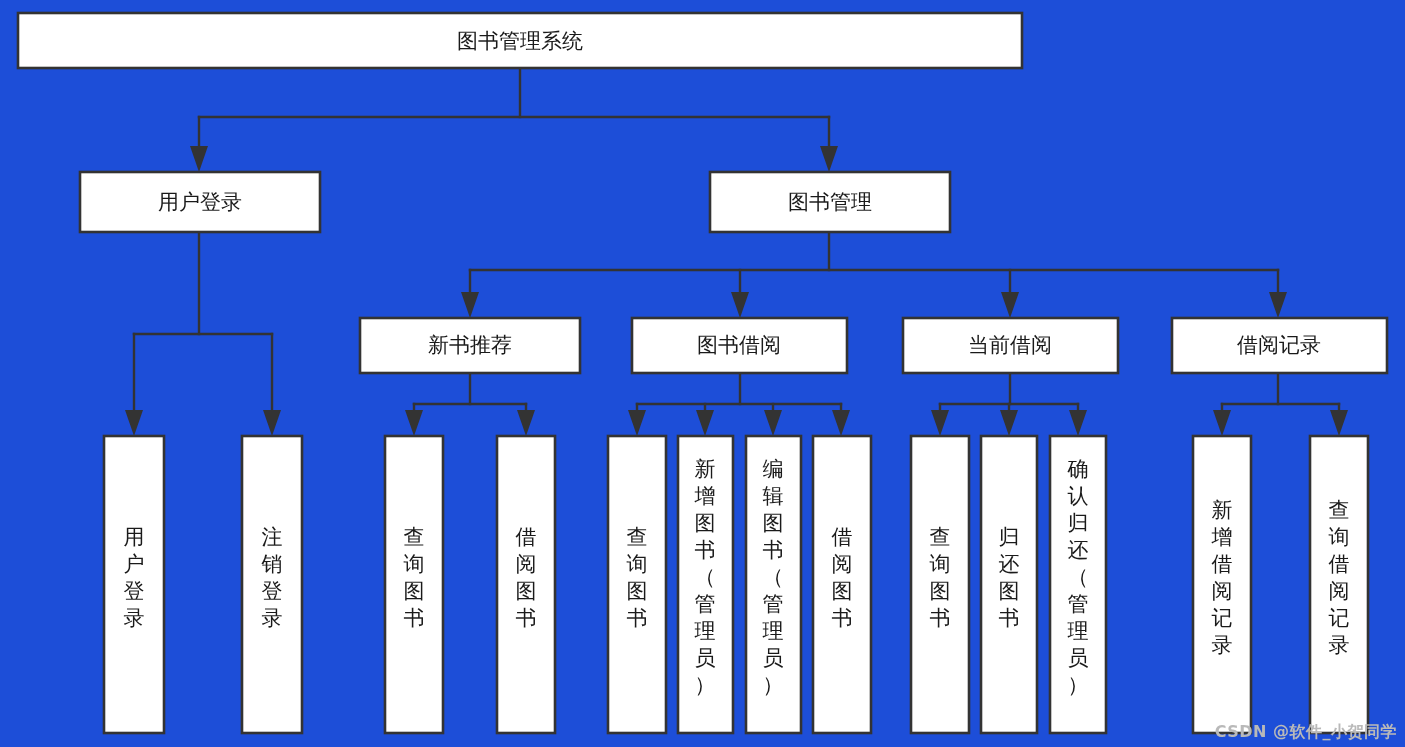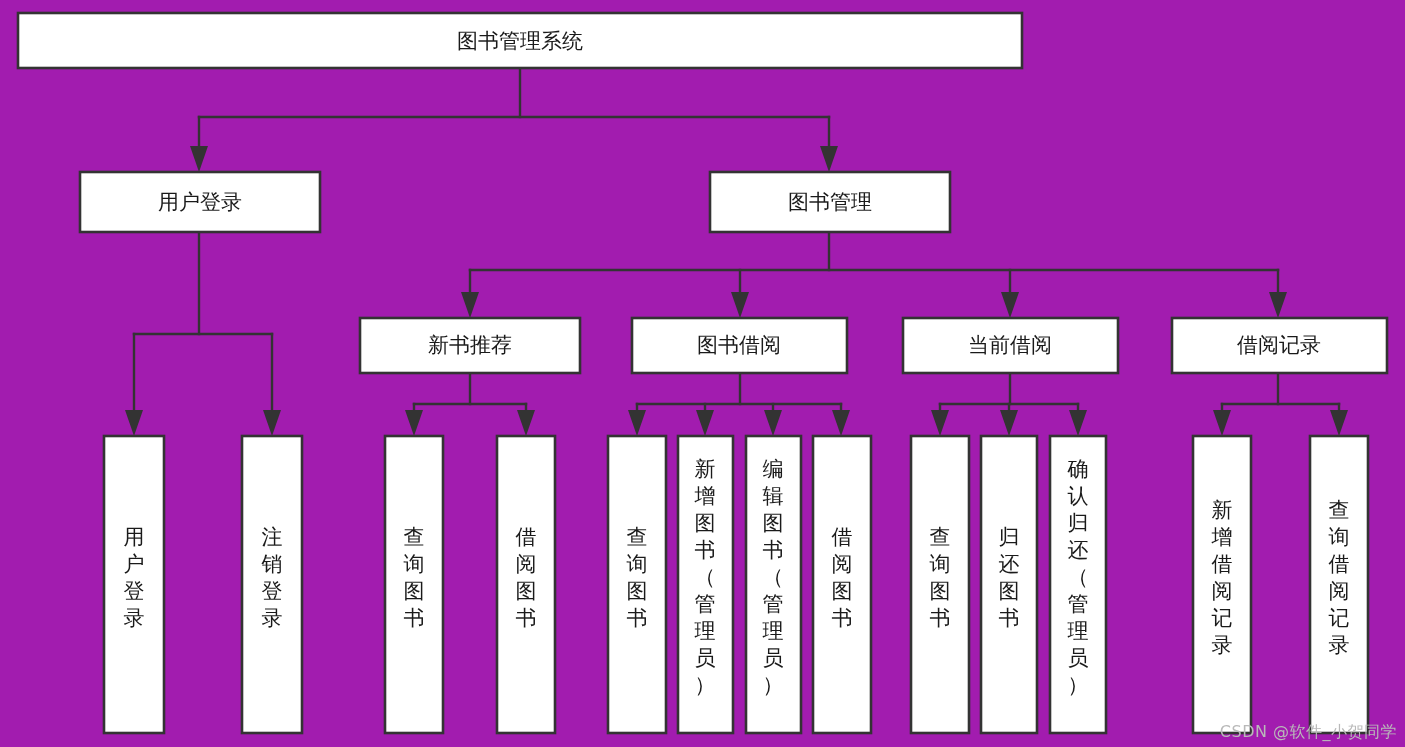--- a/index.html
+++ b/index.html
@@ -10,21 +10,21 @@
   body {
     width: 1405px;
     height: 747px;
     font-family: "DejaVu Sans", "Liberation Sans", sans-serif;
     overflow: hidden;
   }
   #diagram-root {
     position: relative;
     width: 1405px;
     height: 747px;
-    background: #a21caf;
+    background: #1d4ed8;
   }
   svg#flow {
     position: absolute;
     top: 0;
     left: 0;
     width: 1405px;
     height: 747px;
     display: block;
   }
   .node-rect {
@@ -58,20 +58,21 @@
   .watermark {
     position: absolute;
     right: 8px;
     bottom: 4px;
     font-family: "DejaVu Sans", "Liberation Sans", sans-serif;
     font-size: 16px;
     color: #b9b9b9;
     white-space: nowrap;
     letter-spacing: 0.5px;
     pointer-events: none;
+    font-weight: bold;
   }
 </style>
 </head>
 <body>
 
 <div id="diagram-root">
 
   <svg id="flow" viewBox="0 0 1405 747">
 
     <g>

